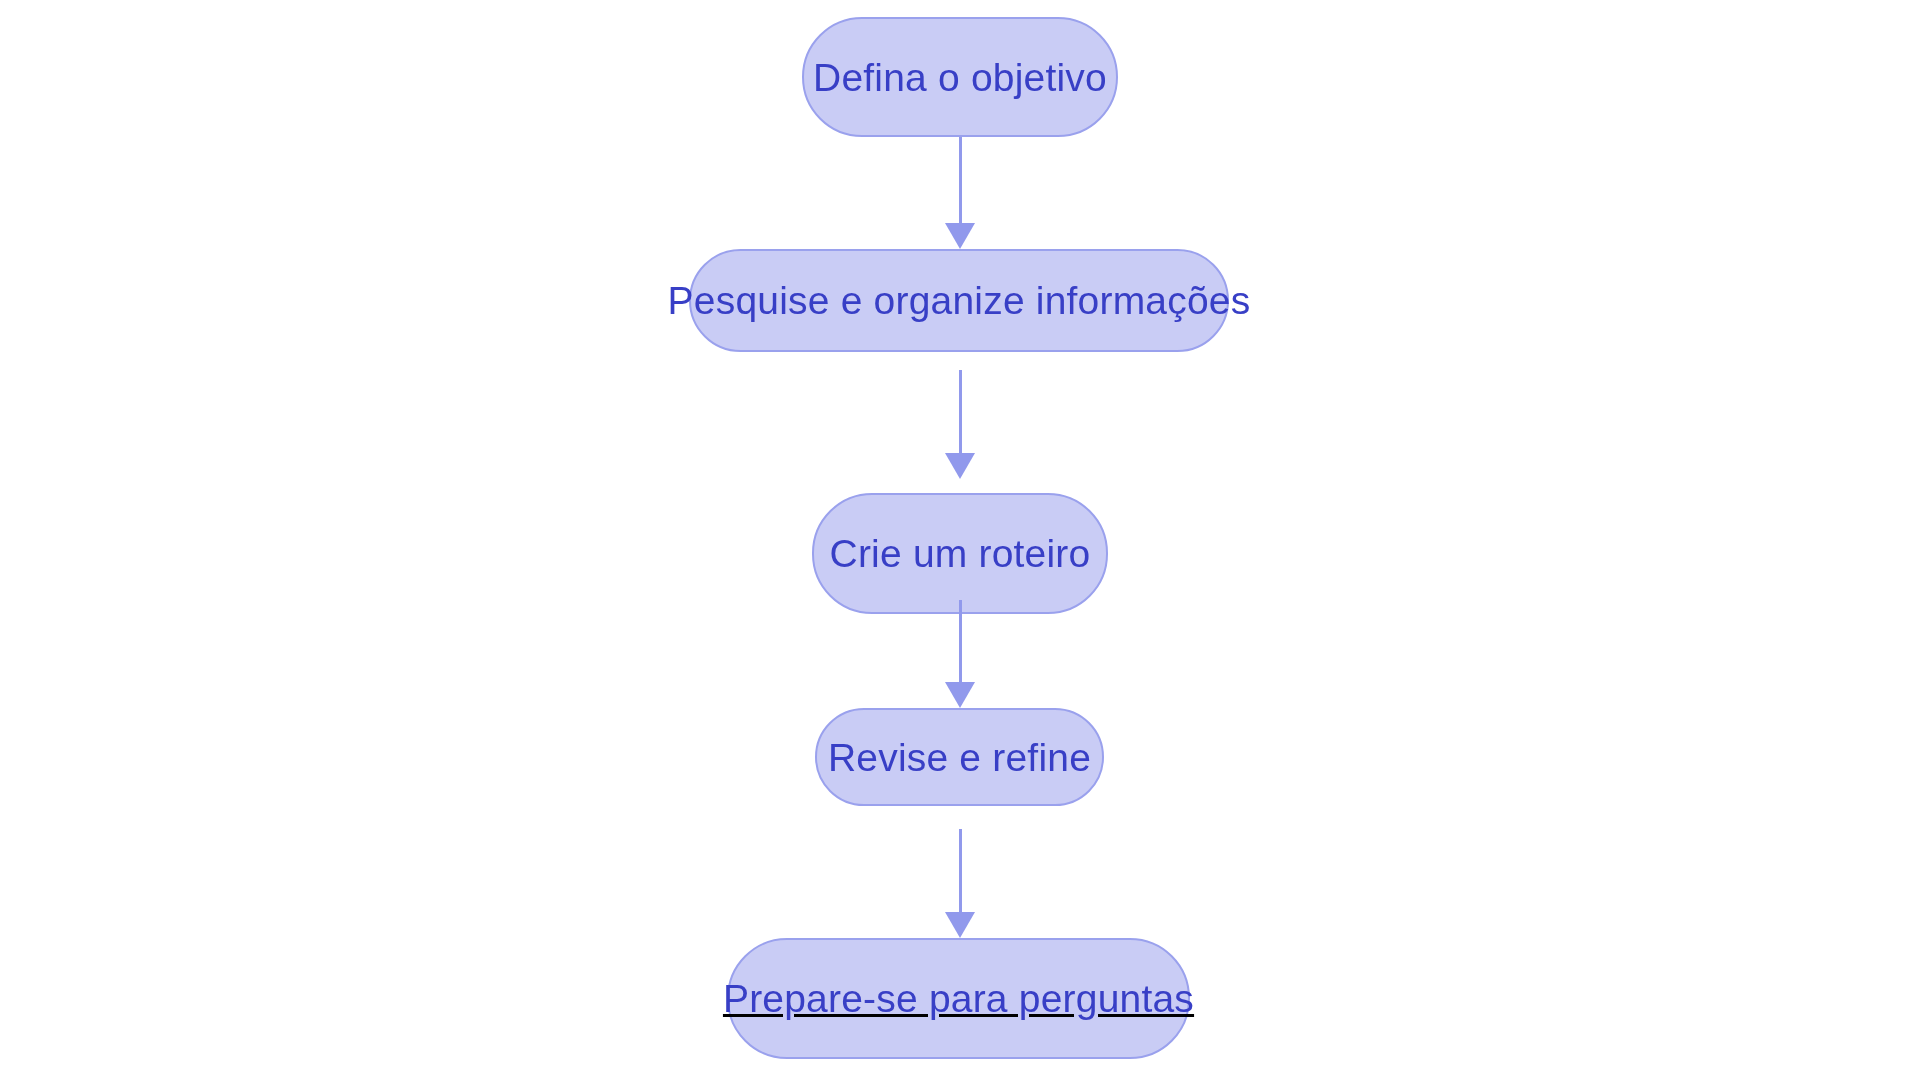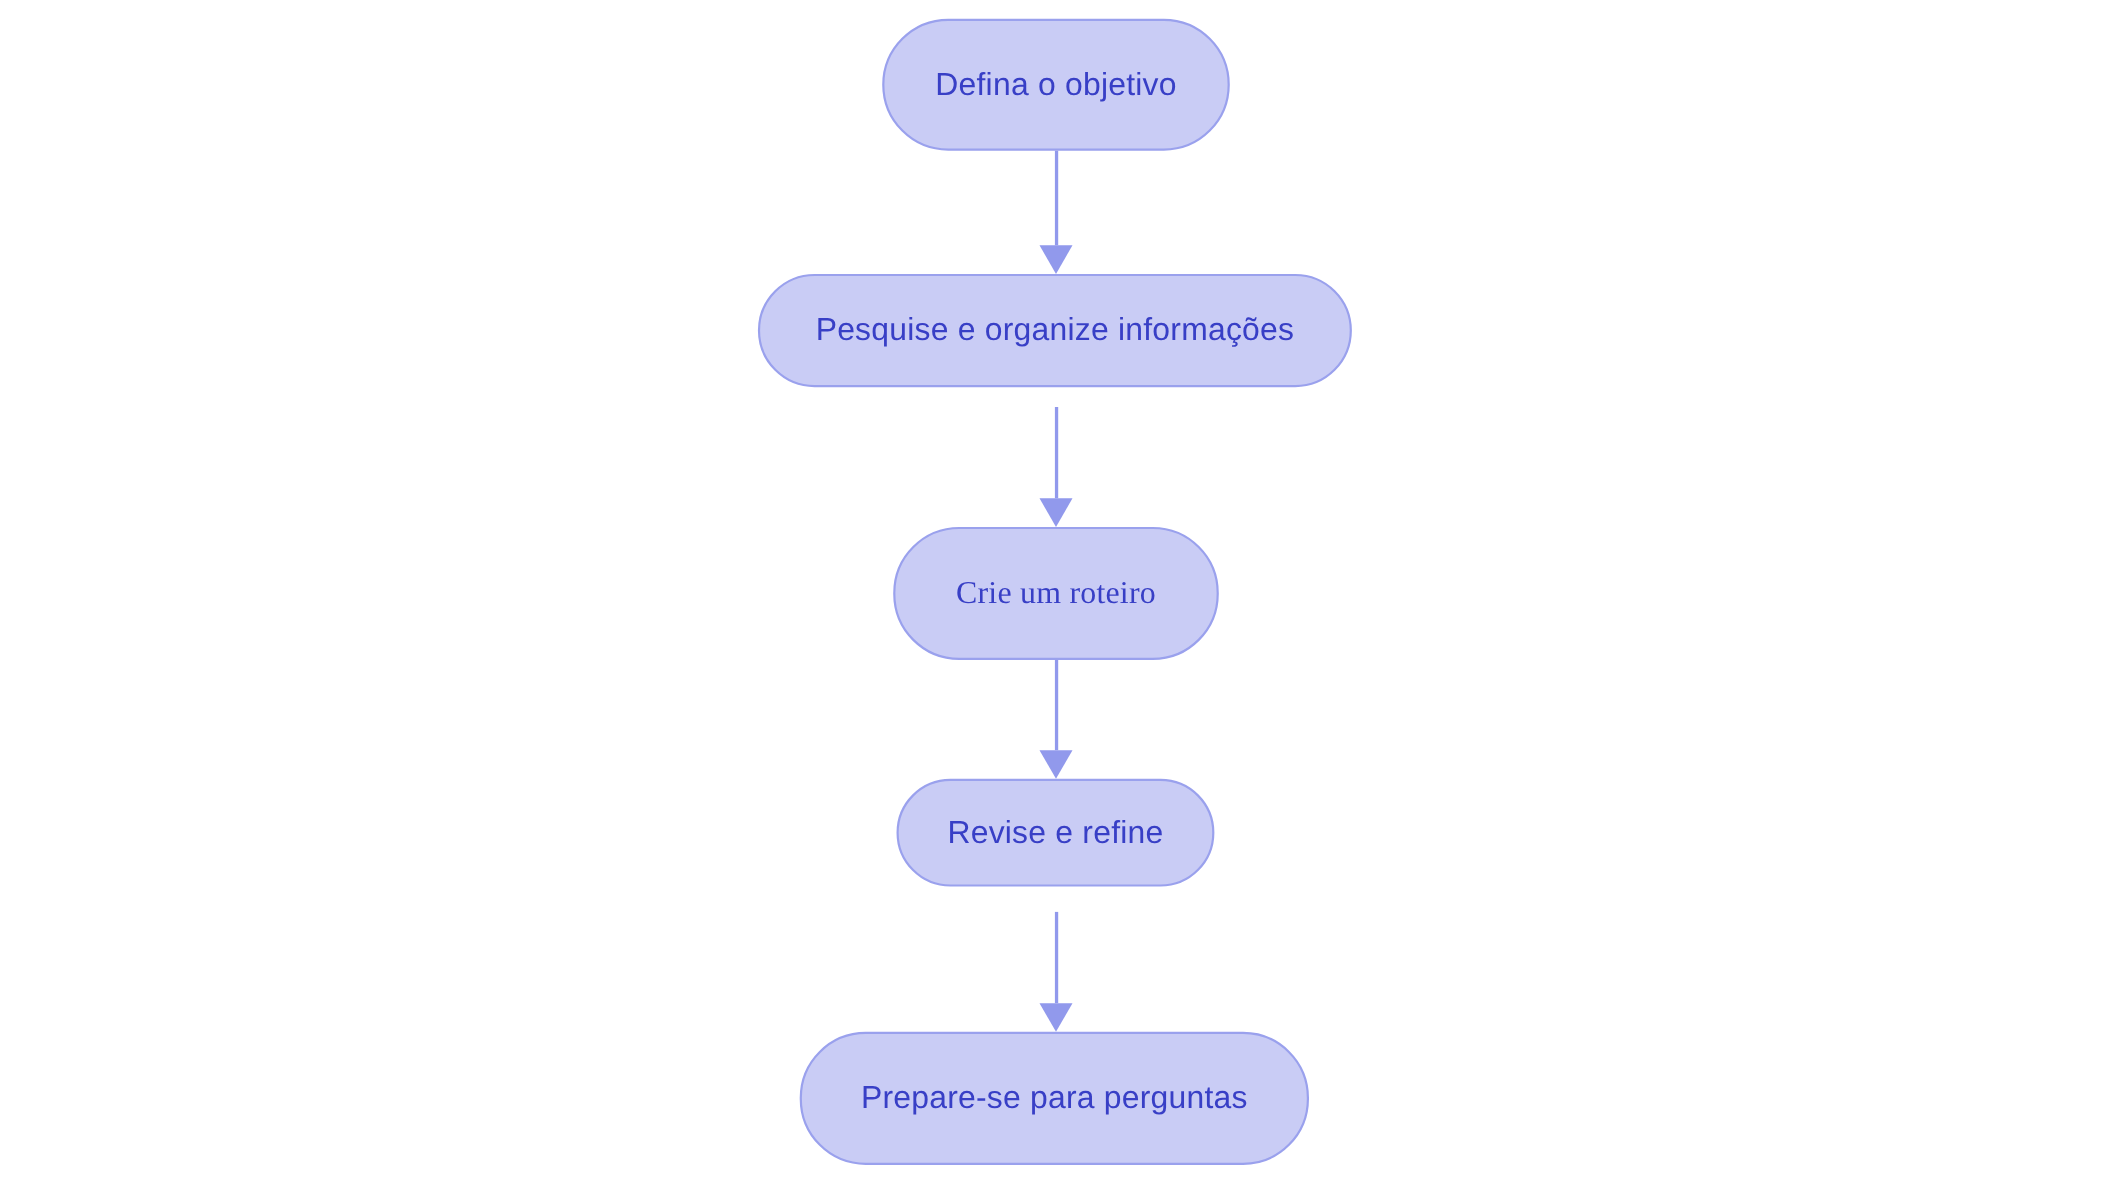--- a/index.html
+++ b/index.html
@@ -20,30 +20,30 @@
     box-sizing: border-box;
     background: var(--node-fill, #c9ccf5);
     border: 2px solid var(--node-border, #9aa1ed);
     border-radius: 60px;
     display: flex;
     align-items: center;
     justify-content: center;
   }
   .node-label {
     color: var(--node-text, #383fc6);
-    font-size: 29px;
+    font-size: 39px;
     line-height: 1;
     white-space: nowrap;
     letter-spacing: 0.2px;
   }
   .n1 { left: 802px; top: 17px;  width: 316px; height: 120px; }
   .n2 { left: 689px; top: 249px; width: 540px; height: 103px; }
-  .n3 { left: 812px; top: 479px; width: 296px; height: 121px; font-family: Liberation Serif, serif; }
+  .n3 { left: 812px; top: 493px; width: 296px; height: 121px; }
   .n4 { left: 815px; top: 708px; width: 289px; height: 98px; }
-  .n5 { left: 727px; top: 938px; width: 463px; height: 121px; }
+  .n5 { left: 727px; top: 938px; width: 463px; height: 121px; text-decoration: underline; }
 
   .arrow {
     position: absolute;
     left: 944px;
     width: 32px;
     display: flex;
     flex-direction: column;
     align-items: center;
   }
   .a1 { top: 137px; height: 112px; }

